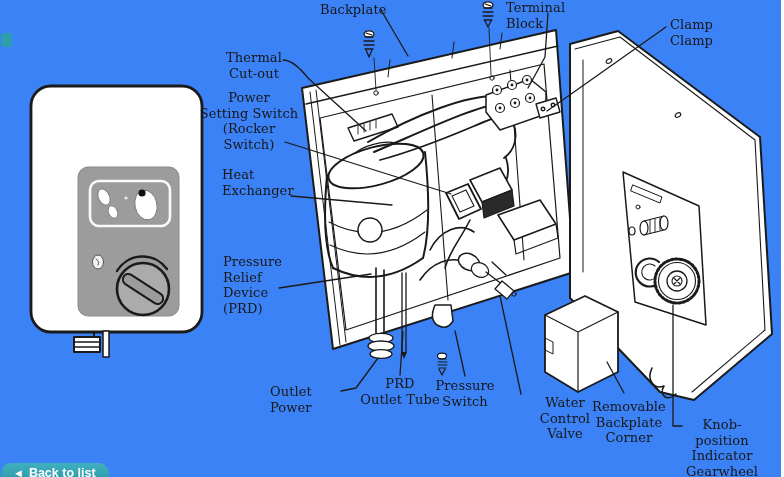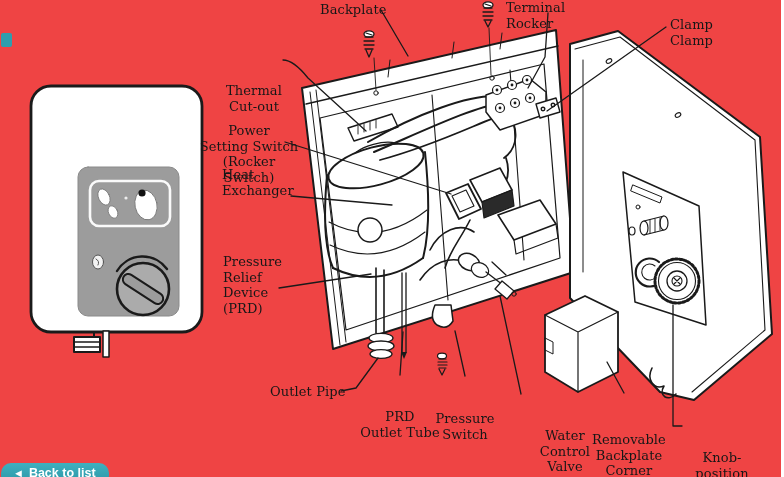--- a/index.html
+++ b/index.html
@@ -1,24 +1,24 @@
 <!DOCTYPE html>
 <html><head>
 <meta charset="utf-8">
 <style>
   html,body{margin:0;padding:0;background:#fff;}
   #stage{
-    position:relative;width:781px;height:477px;background:#ef4444;
+    position:relative;width:781px;height:477px;background:#3b82f6;
     overflow:hidden;font-family:"DejaVu Serif", serif;color:#1a1a1a;
   }
   .lbl{
     position:absolute;font-size:13px;line-height:15.5px;white-space:pre-line;
     color:#171717;letter-spacing:0.1px;
   }
-  .center{text-align:center;margin-top:33px;}
+  .center{text-align:center;}
   #artwork{position:absolute;left:0;top:0;width:784px;height:477px;}
   #back-btn{
     position:absolute;left:1px;top:463px;height:22px;
     background:linear-gradient(#3fb0bf,#2a95a5);
     color:#ffffff;font-family:"Liberation Sans",sans-serif;font-weight:bold;
     font-size:12.5px;border:none;border-radius:10px;padding:2px 13px 4px 12px;
     display:flex;align-items:center;gap:5px;cursor:pointer;
   }
   #back-btn .arrow{font-size:11px;line-height:1;}
   #corner-badge{
@@ -226,34 +226,34 @@
       <path d="M341,391 L356,388 L378,358"></path>
       <path d="M400,375 L403,332"></path>
       <path d="M465,376 L455,331"></path>
       <path d="M521,394 L500,296"></path>
       <path d="M624,393 L607,362"></path>
       <path d="M673,426 L673,305 M673,426 L682,426"></path>
     </g>
   </svg>
 
   <div class="lbl" style="left:320px;top:2px;width:62px">Backplate</div>
-  <div class="lbl" style="left:506px;top:0px;width:96px">Terminal Rocker</div>
+  <div class="lbl" style="left:506px;top:0px;width:96px">Terminal Block</div>
   <div class="lbl" style="left:670px;top:17px;width:86px">Clamp Clamp</div>
   <div class="lbl center" style="left:212px;top:50px;width:84px">Thermal
 Cut-out</div>
   <div class="lbl" style="left:222px;top:167px;width:70px">Heat
 Exchanger</div>
   <div class="lbl center" style="left:198px;top:90px;width:102px">Power
 Setting Switch
 (Rocker Switch)</div>
   <div class="lbl" style="left:223px;top:254px;width:62px">Pressure
 Relief
 Device
 (PRD)</div>
-  <div class="lbl" style="left:270px;top:384px;width:78px">Outlet Pipe</div>
+  <div class="lbl" style="left:270px;top:384px;width:78px">Outlet Power</div>
   <div class="lbl center" style="left:360px;top:376px;width:80px">PRD
 Outlet Tube</div>
   <div class="lbl center" style="left:432px;top:378px;width:66px">Pressure
 Switch</div>
   <div class="lbl center" style="left:519px;top:395px;width:92px">Water Control
 Valve</div>
   <div class="lbl center" style="left:585px;top:399px;width:88px">Removable
 Backplate
 Corner</div>
   <div class="lbl center" style="left:676px;top:417px;width:92px">Knob-position

